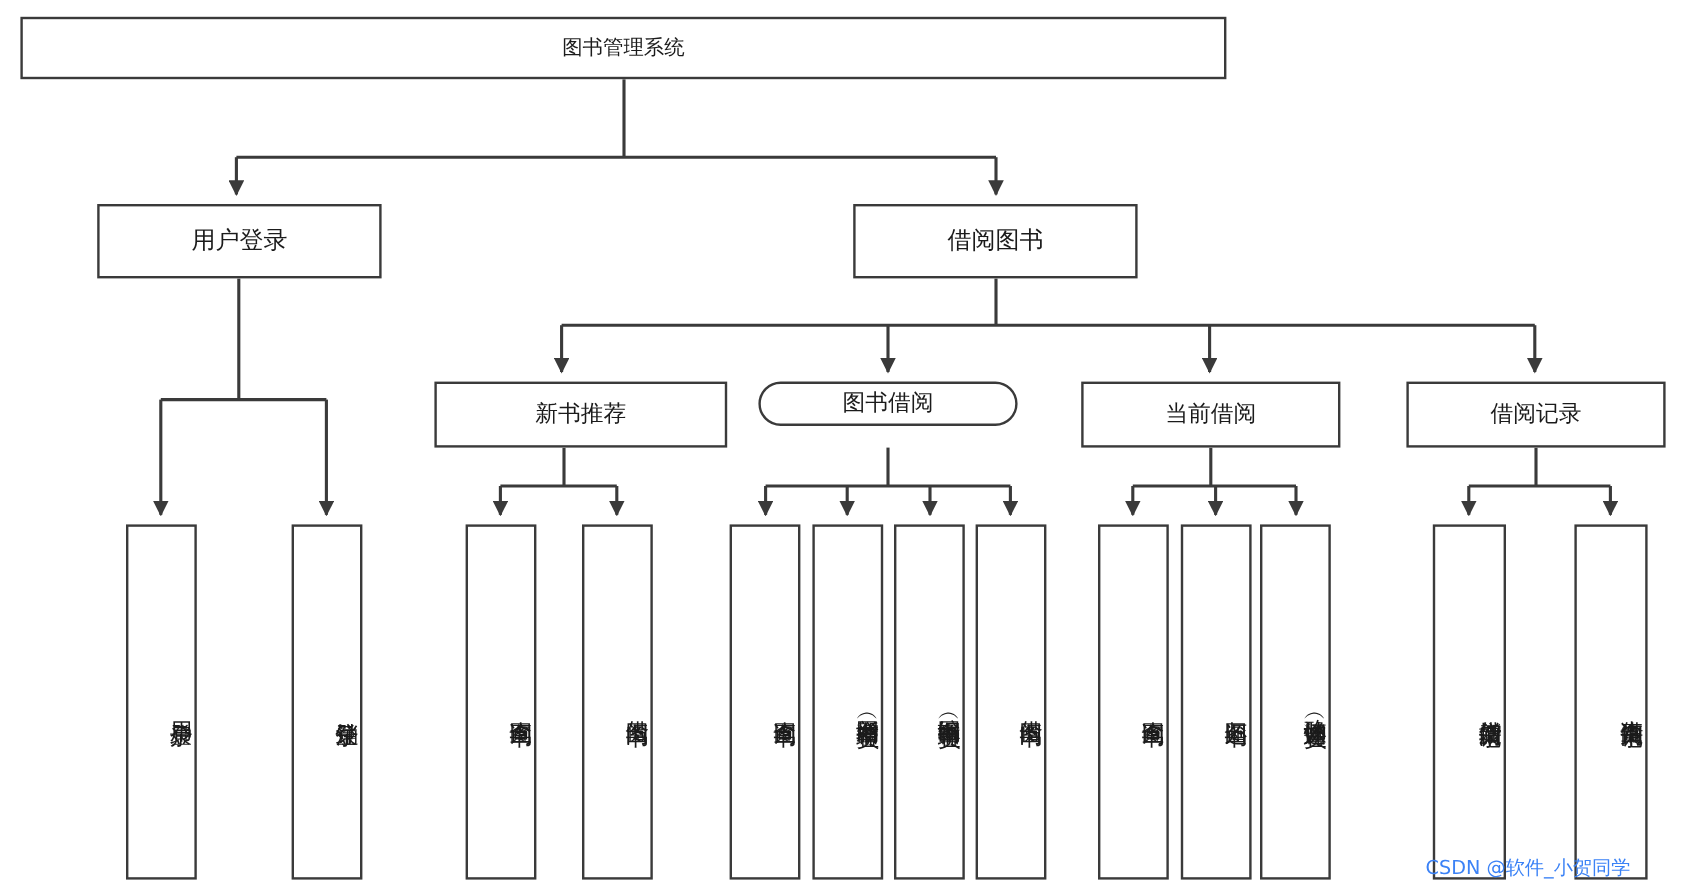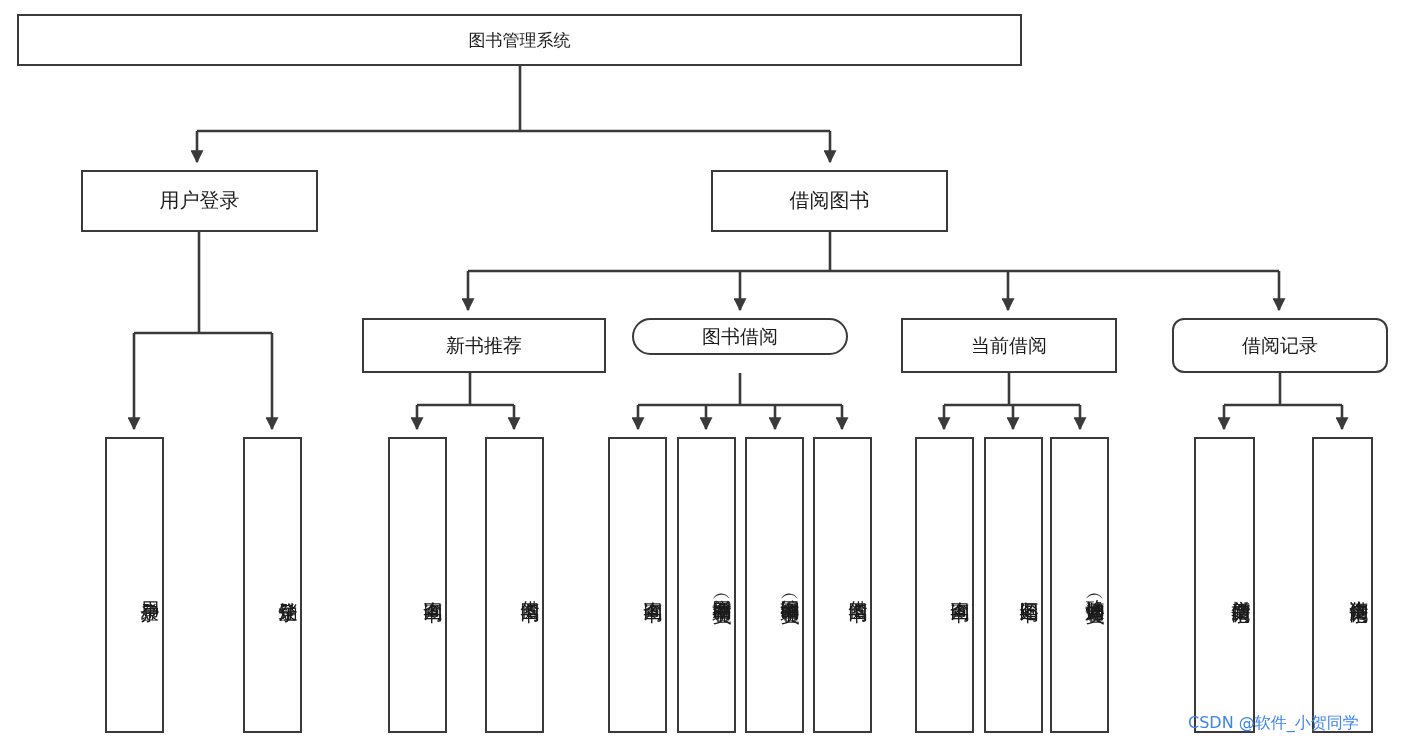--- a/index.html
+++ b/index.html
@@ -136,21 +136,21 @@
   </div>
 
   <div class="node level2" style="left:632px; top:318px; width:216px; height:37px;border-radius:26px;">
     <span class="lbl">图书借阅</span>
   </div>
 
   <div class="node level2" style="left:901px; top:318px; width:216px; height:55px;">
     <span class="lbl">当前借阅</span>
   </div>
 
-  <div class="node level2" style="left:1172px; top:318px; width:216px; height:55px;border-radius:12px;">
+  <div class="node level2" style="left:1172px; top:318px; width:216px; height:55px;">
     <span class="lbl">借阅记录</span>
   </div>
 
   <div class="node leaf" style="left:105px; top:437px; width:59px; height:296px;">
     <span class="lbl">用户登录</span>
   </div>
   <div class="node leaf" style="left:243px; top:437px; width:59px; height:296px;">
     <span class="lbl">注销登录</span>
   </div>
 

